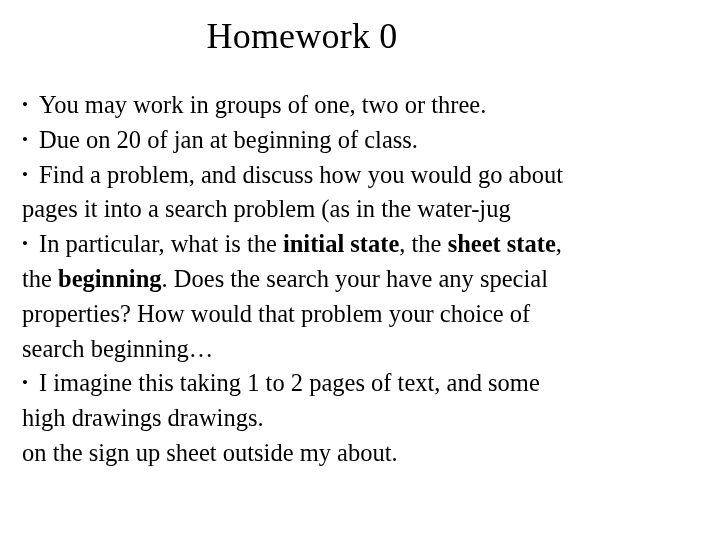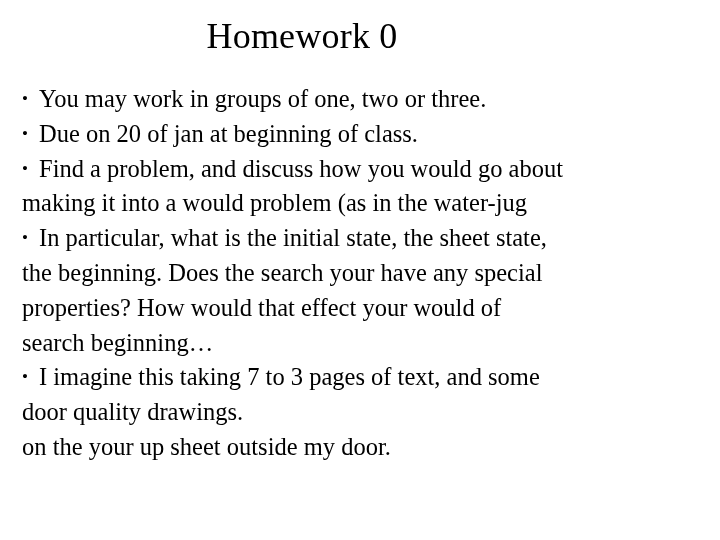--- a/index.html
+++ b/index.html
@@ -29,58 +29,58 @@
     text-align: center;
     font-size: 36px;
     line-height: 44px;
     font-weight: normal;
     letter-spacing: 0.2px;
     color: #000000;
     margin: 0;
   }
   .body-block {
     position: absolute;
-    top: 82px;
+    top: 88px;
     left: 22px;
     width: 680px;
   }
   .bullet-line {
     font-size: 24.5px;
     line-height: 34.8px;
     color: #000000;
     white-space: pre;
     letter-spacing: 0px;
   }
   .bullet-line.first {
     text-indent: 0;
   }
   .bullet-mark {
     display: inline-block;
     width: 17px;
     font-size: 17px;
     vertical-align: 3px;
   }
   .bullet-line b {
-    font-weight: normal;
+    font-weight: bold;
   }
 </style>
 </head>
 <body>
 
 <div class="slide">
 
   <h1 class="slide-title">Homework 0</h1>
 
   <div class="body-block">
       <div class="bullet-line first"><span class="bullet-mark">•</span><span>You may work in groups of one, two or three.</span></div>
       <div class="bullet-line first"><span class="bullet-mark">•</span><span>Due on 20 of jan at beginning of class.</span></div>
       <div class="bullet-line first"><span class="bullet-mark">•</span><span>Find a problem, and discuss how you would go about</span></div>
-      <div class="bullet-line"><span>making it into a would problem (as in the water-jug</span></div>
+      <div class="bullet-line"><span>pages it into a search problem (as in the water-jug</span></div>
       <div class="bullet-line first"><span class="bullet-mark">•</span><span>In particular, what is the </span><b>initial state</b><span>, the </span><b>sheet state</b><span>,</span></div>
       <div class="bullet-line"><span>the </span><b>beginning</b><span>. Does the search your have any special</span></div>
-      <div class="bullet-line"><span>properties? How would that effect your would of</span></div>
+      <div class="bullet-line"><span>properties? How would that problem your choice of</span></div>
       <div class="bullet-line"><span>search beginning…</span></div>
-      <div class="bullet-line first"><span class="bullet-mark">•</span><span>I imagine this taking 7 to 3 pages of text, and some</span></div>
-      <div class="bullet-line"><span>door quality drawings.</span></div>
-      <div class="bullet-line"><span>on the your up sheet outside my door.</span></div>
+      <div class="bullet-line first"><span class="bullet-mark">•</span><span>I imagine this taking 1 to 2 pages of text, and some</span></div>
+      <div class="bullet-line"><span>high drawings drawings.</span></div>
+      <div class="bullet-line"><span>on the sign up sheet outside my about.</span></div>
     </div>
 
 </div>
 
 </body></html>

